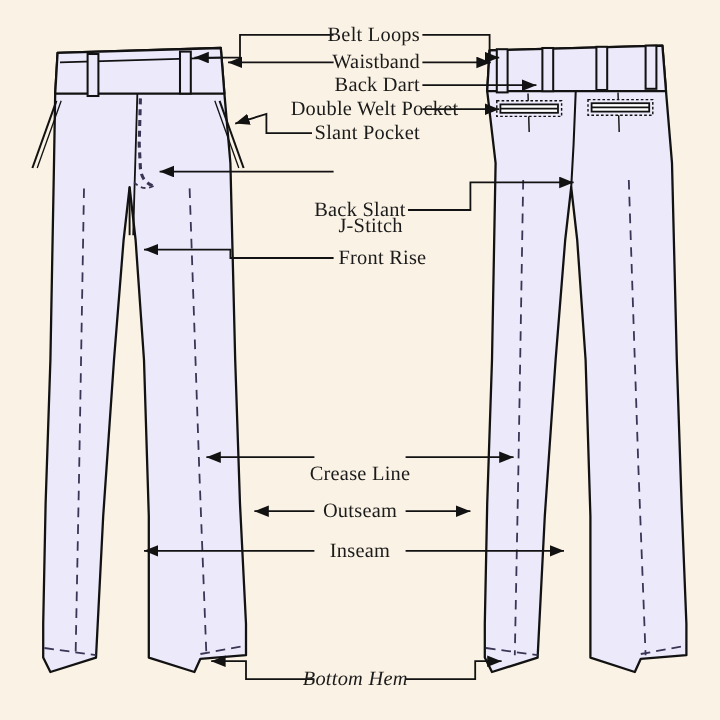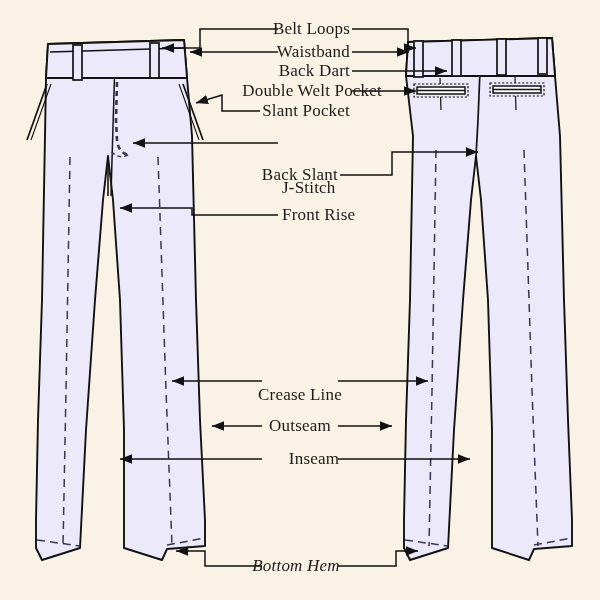--- a/index.html
+++ b/index.html
@@ -152,16 +152,16 @@
   <div class="lbl r" style="left:350px;top:29px;">Belt Loops</div>
   <div class="lbl r" style="left:350px;top:52px;">Waistband</div>
   <div class="lbl r" style="left:350px;top:71px;">Back Dart</div>
   <div class="lbl r" style="left:350px;top:91px;margin-left:32px;">Double Welt Pocket</div>
   <div class="lbl r" style="left:350px;top:111px;">Slant Pocket</div>
   <div class="lbl" style="left:282px;top:143px;transform:translateY(-50%);margin-top:45px;">J-Stitch</div>
   <div class="lbl r" style="left:338px;top:175px;">Back Slant</div>
   <div class="lbl" style="left:282px;top:215px;transform:translateY(-50%);">Front Rise</div>
   <div class="lbl c" style="left:300px;top:381px;margin-top:14px;">Crease Line</div>
   <div class="lbl c" style="left:300px;top:426px;">Outseam</div>
-  <div class="lbl c" style="left:300px;top:459px;margin-left:14px;">Inseam</div>
+  <div class="lbl c" style="left:300px;top:459px;">Inseam</div>
   <div class="lbl c" style="left:296px;top:566px;font-style:italic;">Bottom Hem</div>
 
 </div>
 
 </body></html>

